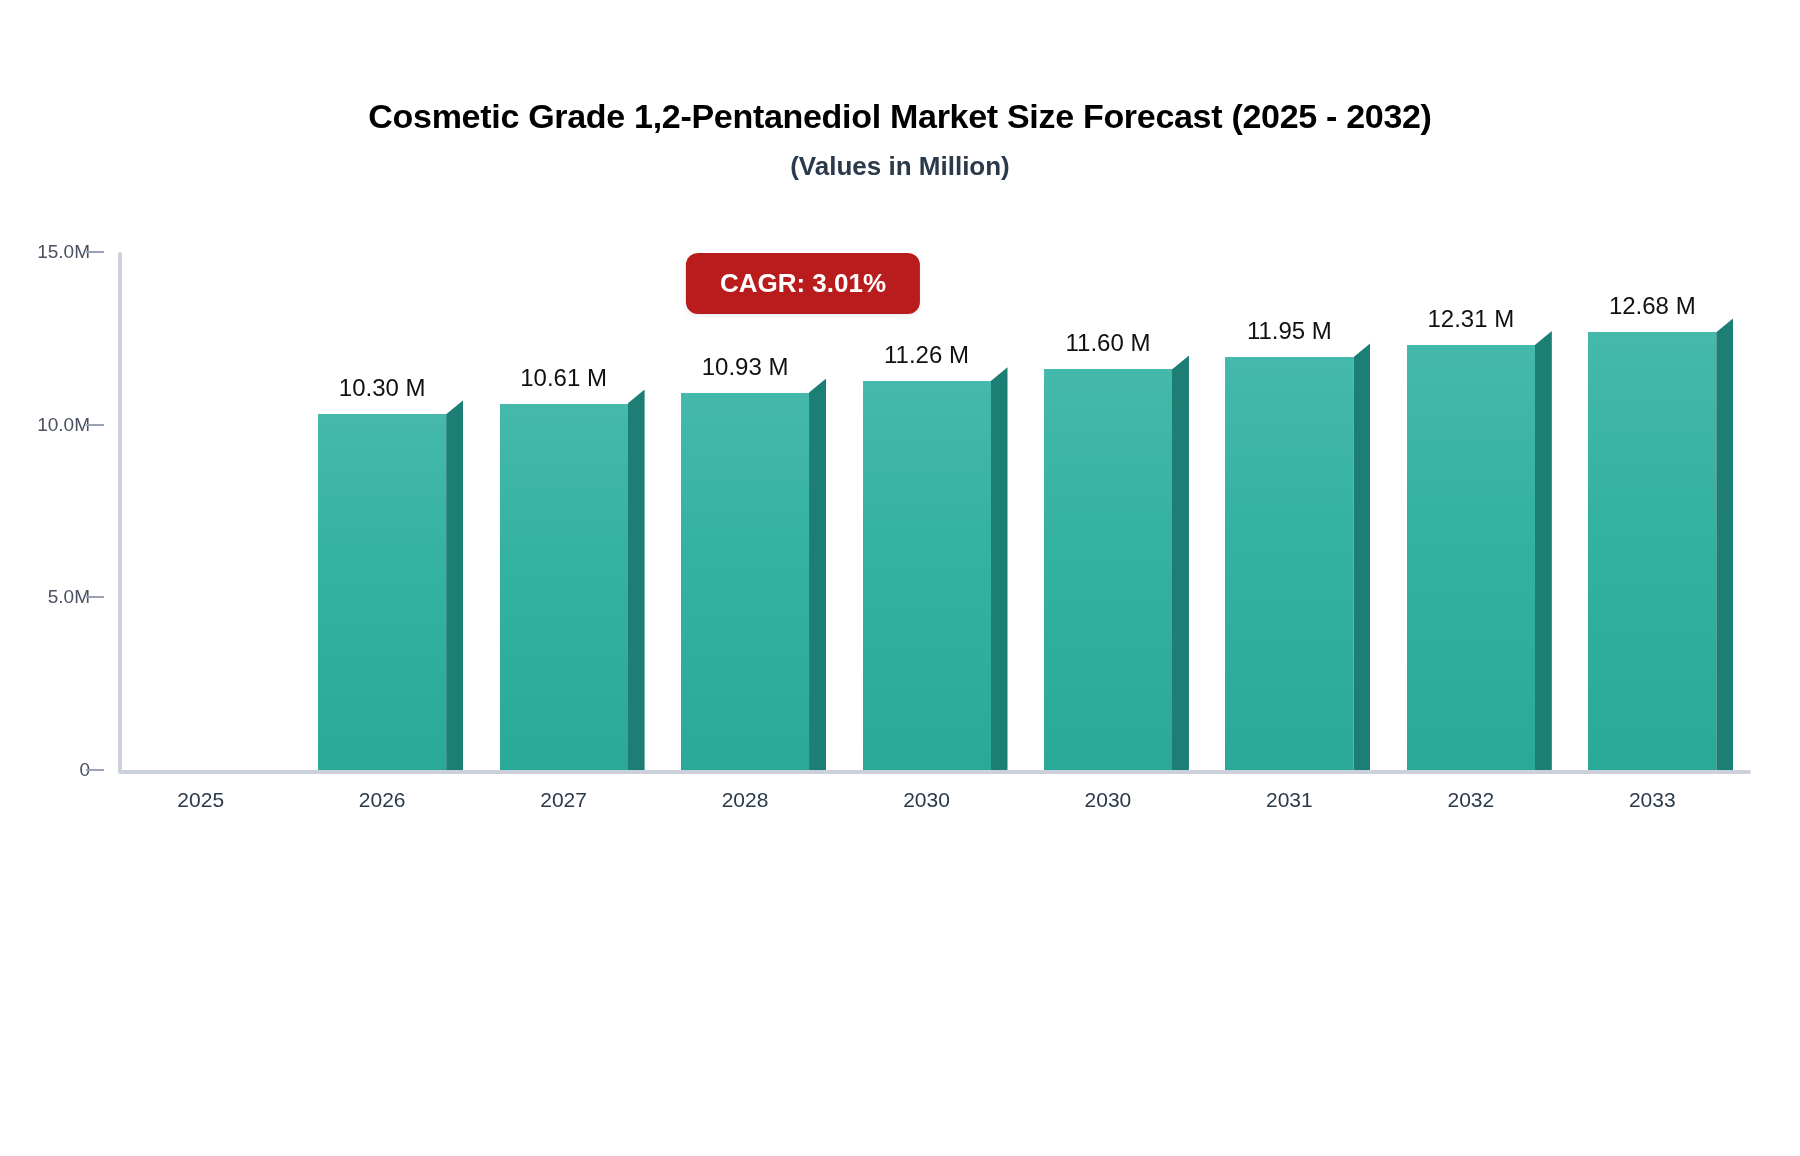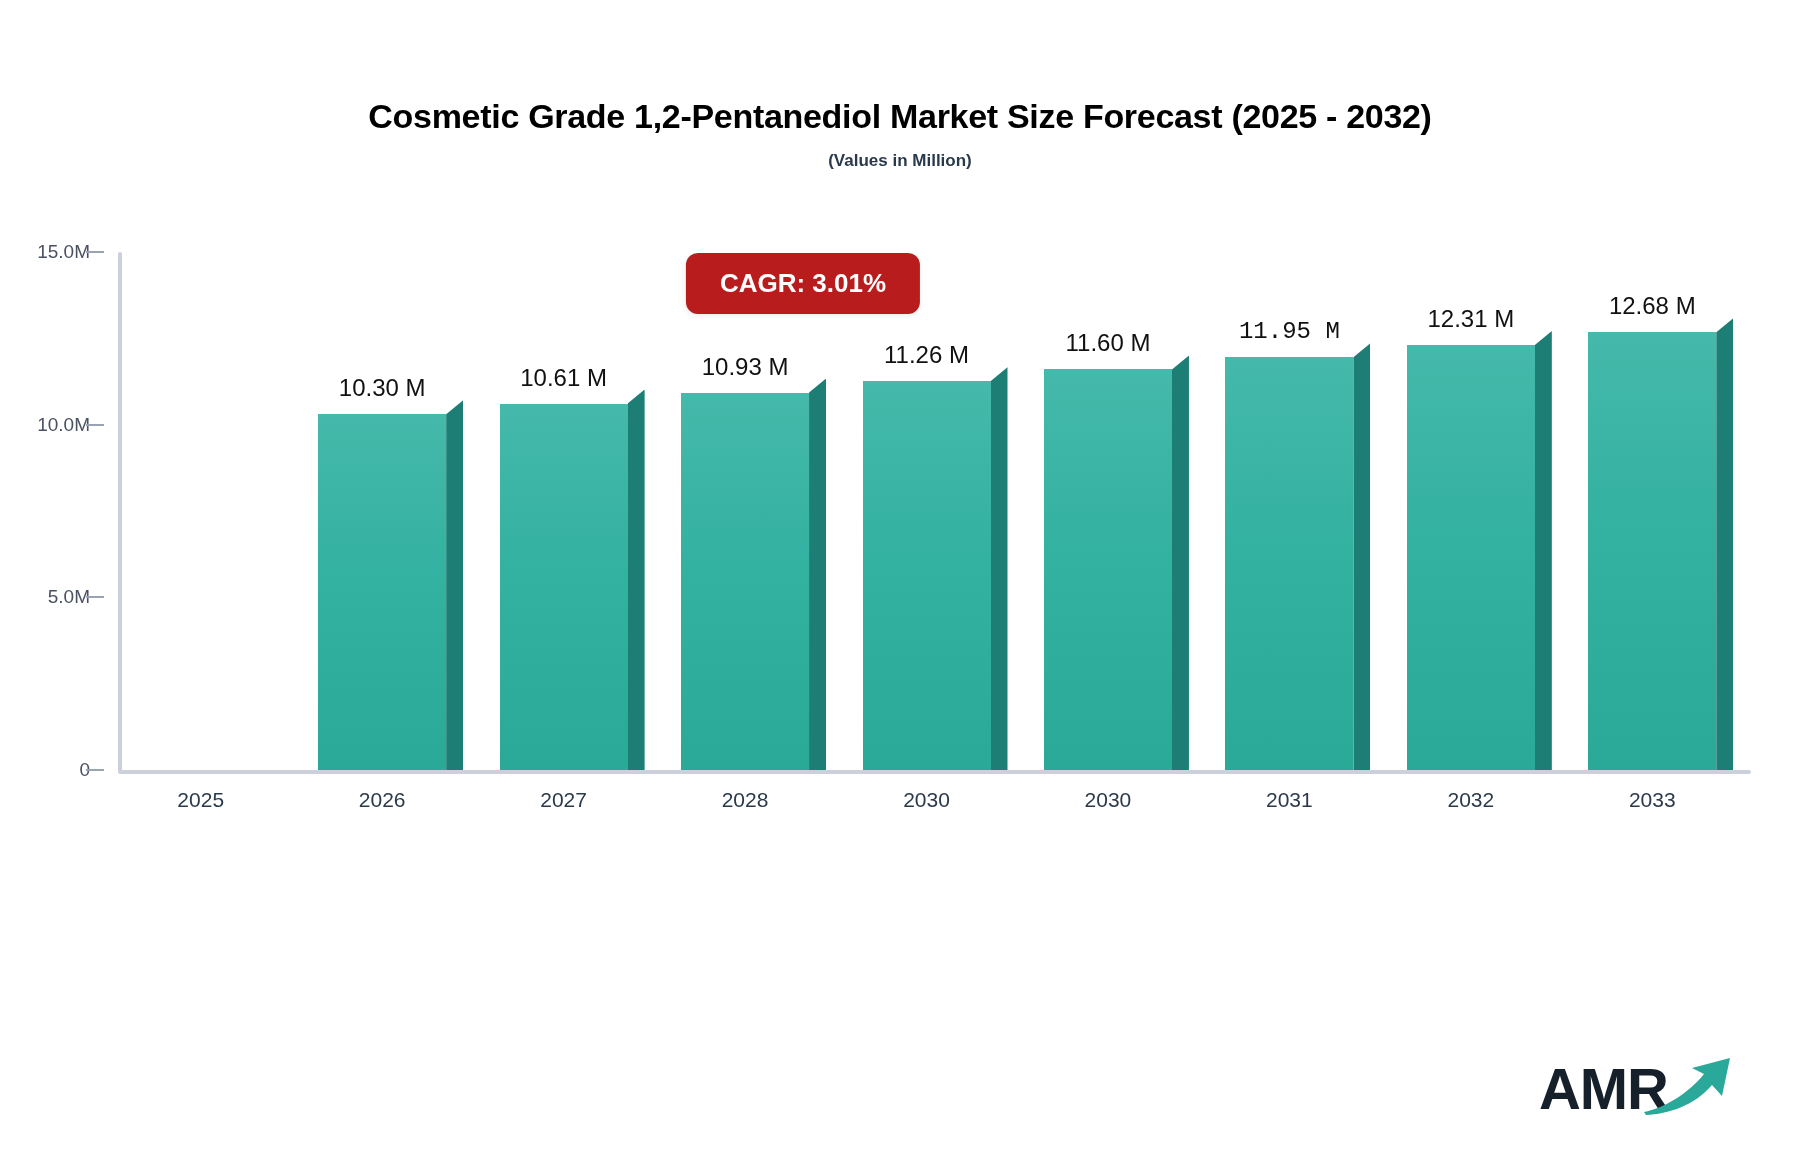--- a/index.html
+++ b/index.html
@@ -31,21 +31,21 @@
   .chart-title {
     font-size: 34px;
     font-weight: bold;
     color: #000000;
     letter-spacing: -0.3px;
     line-height: 1.2;
     margin: 0;
   }
   .chart-subtitle {
     margin: 14px 0 0 0;
-    font-size: 17px;
+    font-size: 26px;
     font-weight: bold;
     color: #2b3a4a;
   }
 
   
   .cagr-badge {
     position: absolute;
     top: 253px;
     left: 803px;
     transform: translateX(-50%);
@@ -206,21 +206,21 @@
           <div class="bar-label" style="bottom: 400.845px;">11.26 M</div>
         </div>
         <div class="bar-group" style="left: 925.944px; width: 128px; height: 400.587px;">
           <div class="bar-side" style="height: 414.587px; width: 17px;"></div>
           <div class="bar-front" style="height: 400.587px;"></div>
           <div class="bar-label" style="bottom: 412.587px;">11.60 M</div>
         </div>
         <div class="bar-group" style="left: 1107.39px; width: 128px; height: 412.673px;">
           <div class="bar-side" style="height: 426.673px; width: 17px;"></div>
           <div class="bar-front" style="height: 412.673px;"></div>
-          <div class="bar-label" style="bottom: 424.673px; font-family: Liberation Mono, monospace;">11.95 M</div>
+          <div class="bar-label" style="bottom: 424.673px;">11.95 M</div>
         </div>
         <div class="bar-group" style="left: 1288.83px; width: 128px; height: 388px;">
           <div class="bar-side" style="height: 439.105px; width: 17px;"></div>
           <div class="bar-front" style="height: 425.105px;"></div>
           <div class="bar-label" style="bottom: 437.105px;">12.31 M</div>
         </div>
         <div class="bar-group" style="left: 1470.28px; width: 128px; height: 437.883px;">
           <div class="bar-side" style="height: 451.883px; width: 17px;"></div>
           <div class="bar-front" style="height: 437.883px;"></div>
           <div class="bar-label" style="bottom: 449.883px;">12.68 M</div>
@@ -243,22 +243,14 @@
       <div class="xtick-label" style="left: 382.167px;">2026</div>
       <div class="xtick-label" style="left: 563.611px;">2027</div>
       <div class="xtick-label" style="left: 745.056px;">2028</div>
       <div class="xtick-label" style="left: 926.5px;">2030</div>
       <div class="xtick-label" style="left: 1107.94px;">2030</div>
       <div class="xtick-label" style="left: 1289.39px;">2031</div>
       <div class="xtick-label" style="left: 1470.83px;">2032</div>
       <div class="xtick-label" style="left: 1652.28px;">2033</div>
     </div>
 
-  <div class="logo">
-    <span class="logo-text">AMR</span>
-    <span class="logo-arrow">
-      <svg width="92" height="62" viewBox="0 0 92 62" xmlns="http://www.w3.org/2000/svg">
-        <path d="M2 58 C 22 54, 46 40, 62 20 L 50 14 L 88 4 L 80 42 L 70 31 C 52 52, 26 60, 4 61 Z" fill="#2aa899"></path>
-      </svg>
-    </span>
-  </div>
 
 </div>
 
 </body></html>

